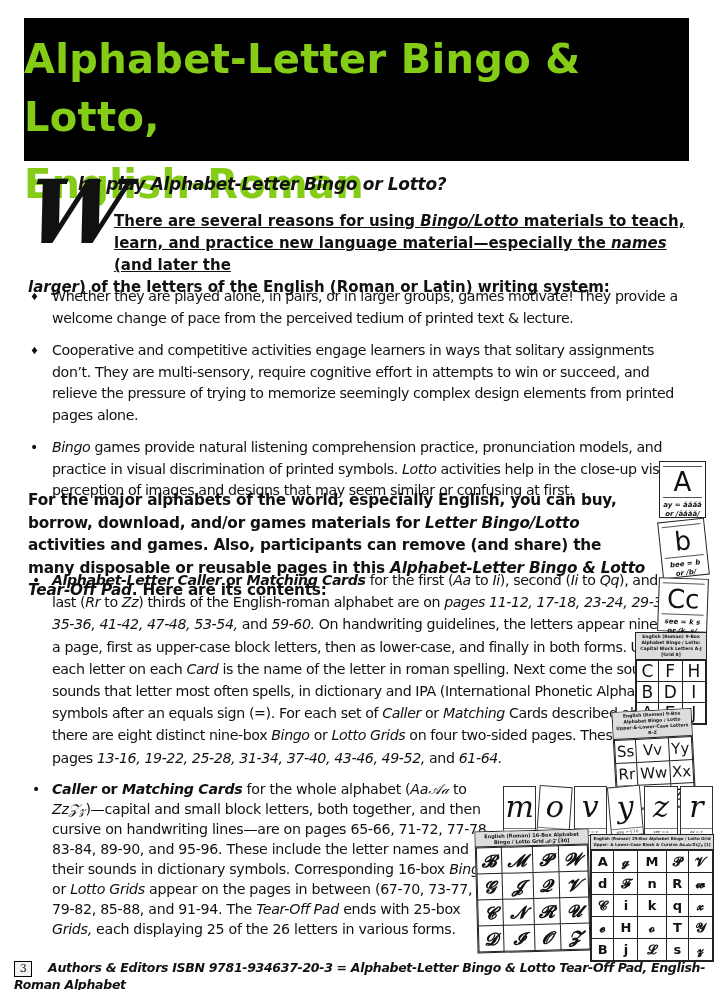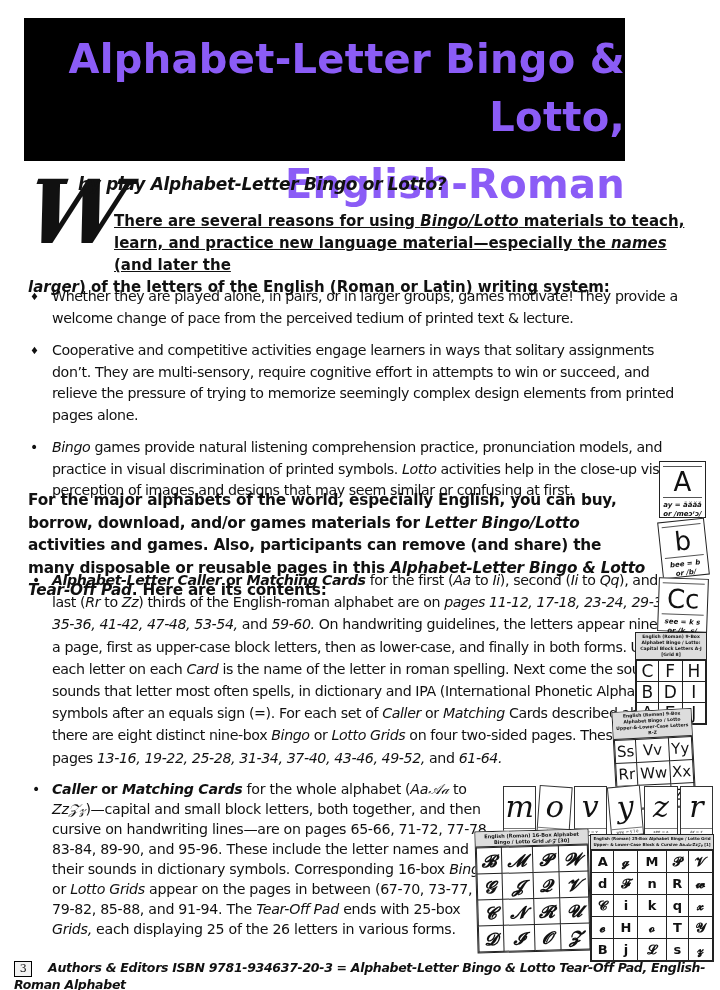--- a/index.html
+++ b/index.html
@@ -1,17 +1,17 @@
 <!DOCTYPE html>
 <html><head>
 <meta charset="utf-8">
 <style>
   html, body { margin:0; padding:0; background:#fff; }
   body { width:720px; height:990px; position:relative; overflow:hidden; font-family:"DejaVu Sans", sans-serif; color:#111; }
-  .header { position:absolute; left:24px; top:18px; width:601px; height:143px; background:#000; color:#8b5cf6; text-align:right; }
+  .header { position:absolute; left:24px; top:18px; width:665px; height:143px; background:#000; color:#84cc16; text-align:left; }
   .header .line { font-family:"DejaVu Sans", sans-serif; font-weight:bold; font-size:40px; line-height:58px; letter-spacing:0.3px;margin-top:9px; }
   .header .l1 { margin-top:12px; }
   .dropcap { position:absolute; left:28px; top:168px; font-family:"DejaVu Serif", serif; font-style:italic; font-weight:bold; font-size:88px; line-height:88px; transform:skewX(-8deg); }
   .subhead { position:absolute; left:78px; top:174px; font-size:17px; font-weight:bold; font-style:italic; font-family:"DejaVu Sans", sans-serif; letter-spacing:-0.3px; }
   .intro { position:absolute; left:28px; top:210px; width:680px; font-size:15px; font-weight:bold; line-height:22px; }
   .intro .indent { display:block; padding-left:86px;text-decoration:underline; }
   .bullets1 { position:absolute; left:28px; top:286px; width:660px; font-size:14.2px; line-height:21.5px; font-family:"DejaVu Sans", sans-serif; letter-spacing:-0.4px; }
   .bullets1 .item { position:relative; padding-left:24px; margin-bottom:11px; }
   .bullets1 .item .dot { position:absolute; left:2px; top:0; font-size:10px; }
   .para2 { position:absolute; left:28px; top:489px; width:620px; font-size:15.3px; font-weight:bold; line-height:22.5px; letter-spacing:-0.2px; }
@@ -85,21 +85,21 @@
 <div class="bullets3">
   <div class="item">
     <span class="dot">•</span>
     <b><i>Caller</i></b><b> or </b><b><i>Matching Cards</i></b><span> for the whole alphabet (</span><i>Aa𝒜𝒶</i><span> to </span><i>Zz𝒵𝓏</i><span>)—capital and small block letters, both together, and then cursive on handwriting lines—are on pages 65-66, 71-72, 77-78, 83-84, 89-90, and 95-96. These include the letter names and their sounds in dictionary symbols. Corresponding 16-box </span><i>Bingo</i><span> or </span><i>Lotto Grids</i><span> appear on the pages in between (67-70, 73-77, 79-82, 85-88, and 91-94. The </span><i>Tear-Off Pad</i><span> ends with 25-box </span><i>Grids,</i><span> each displaying 25 of the 26 letters in various forms.</span>
   </div>
 </div>
 
 <div class="card" style="left:659px;top:461px;width:45px;height:55px;">
   <div class="big">A</div>
   <div class="cap">ay = āăăă</div>
-  <div class="cap" style="padding-top:0">or /meɔʳɔ/</div>
+  <div class="cap" style="padding-top:0">or /āăăă/</div>
 </div>
 <div class="card" style="left:660px;top:520px;width:45px;height:55px;transform:rotate(-6deg);">
   <div class="big">b</div>
   <div class="cap">bee = b</div>
   <div class="cap" style="padding-top:0">or /b/</div>
 </div>
 <div class="card" style="left:658px;top:578px;width:48px;height:52px;transform:rotate(2deg);">
   <div class="big">Cc</div>
   <div class="cap">see = k s</div>
   <div class="cap" style="padding-top:0">or /k, s/</div>

